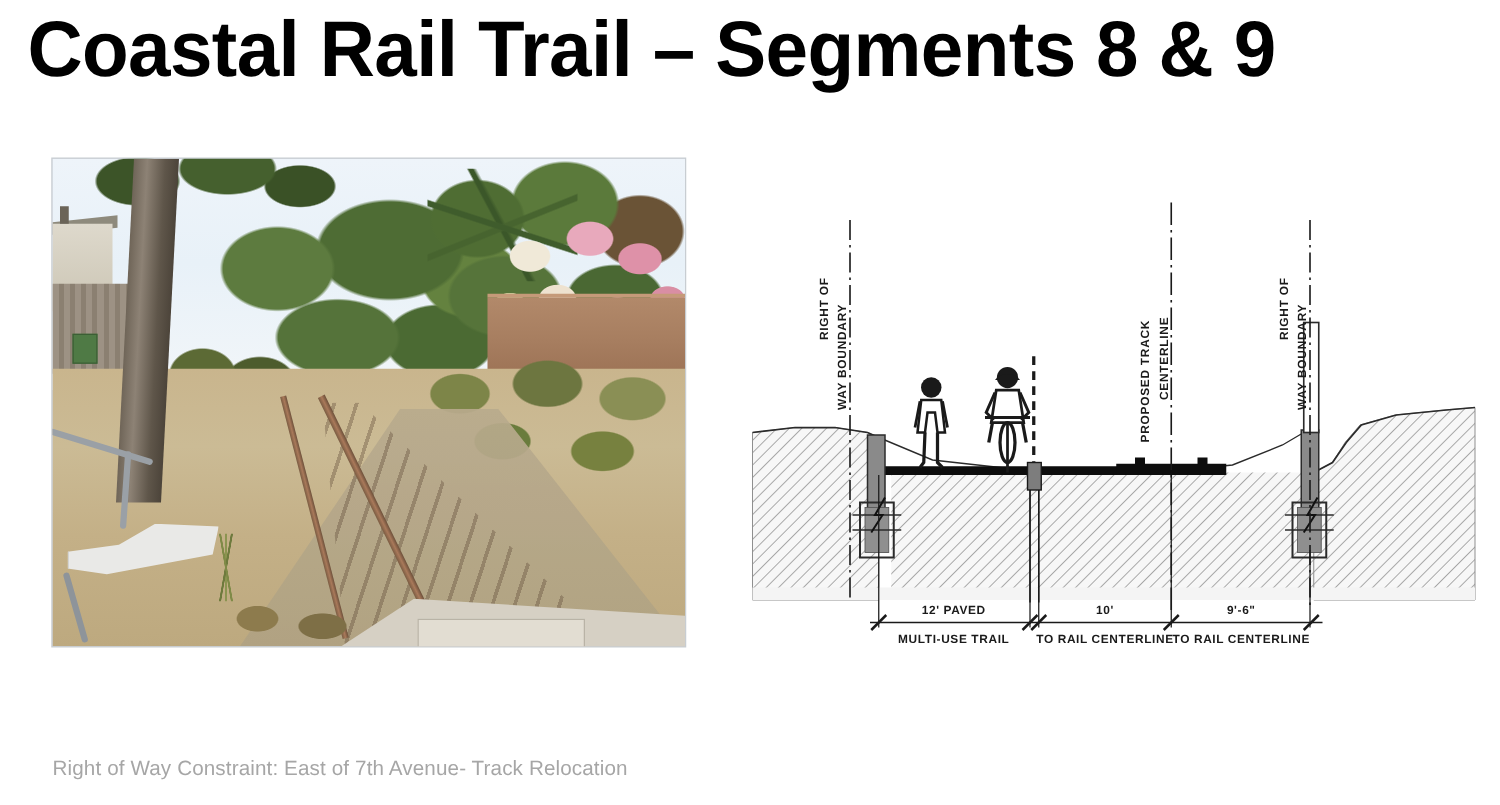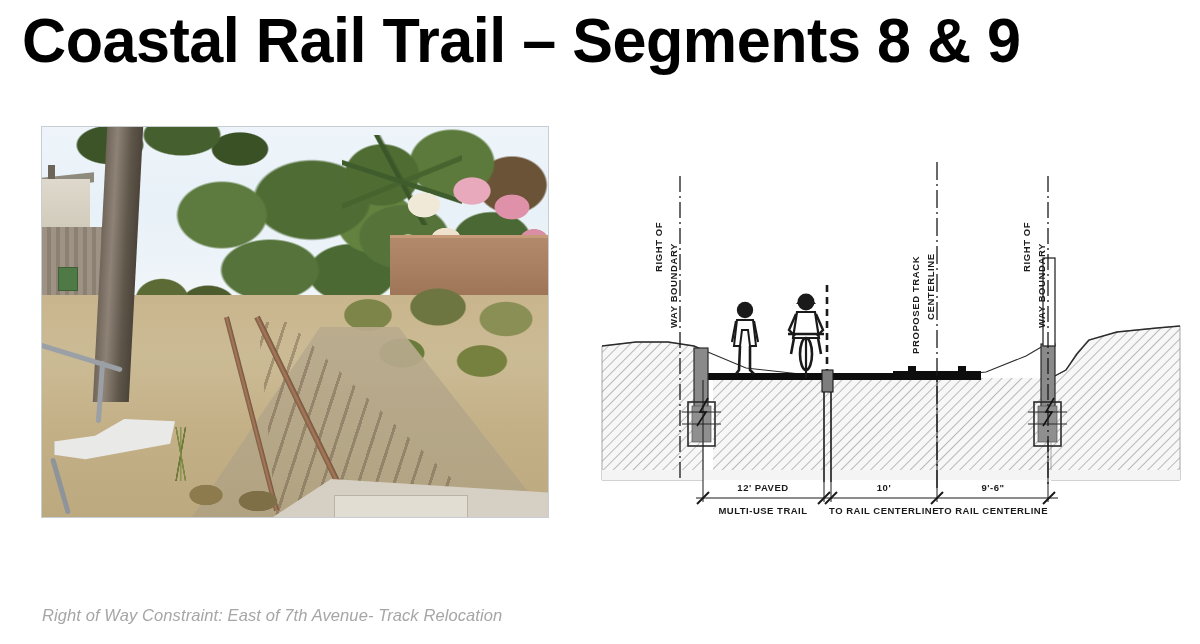--- a/index.html
+++ b/index.html
@@ -222,21 +222,20 @@
     height: 390px;
   }
   #diagram svg { display:block; width:590px; height:390px; }
 
   
   #caption {
     position: absolute;
     left: 42px;
     top: 606px;
     font-size: 16.5px;
-    font-style: italic;
     color: #a6a6a6;
     white-space: nowrap;
     letter-spacing: .1px;
   }
 </style>
 </head>
 <body>
 
 <div id="slide-title">Coastal Rail Trail – Segments 8 &amp; 9</div>
 

